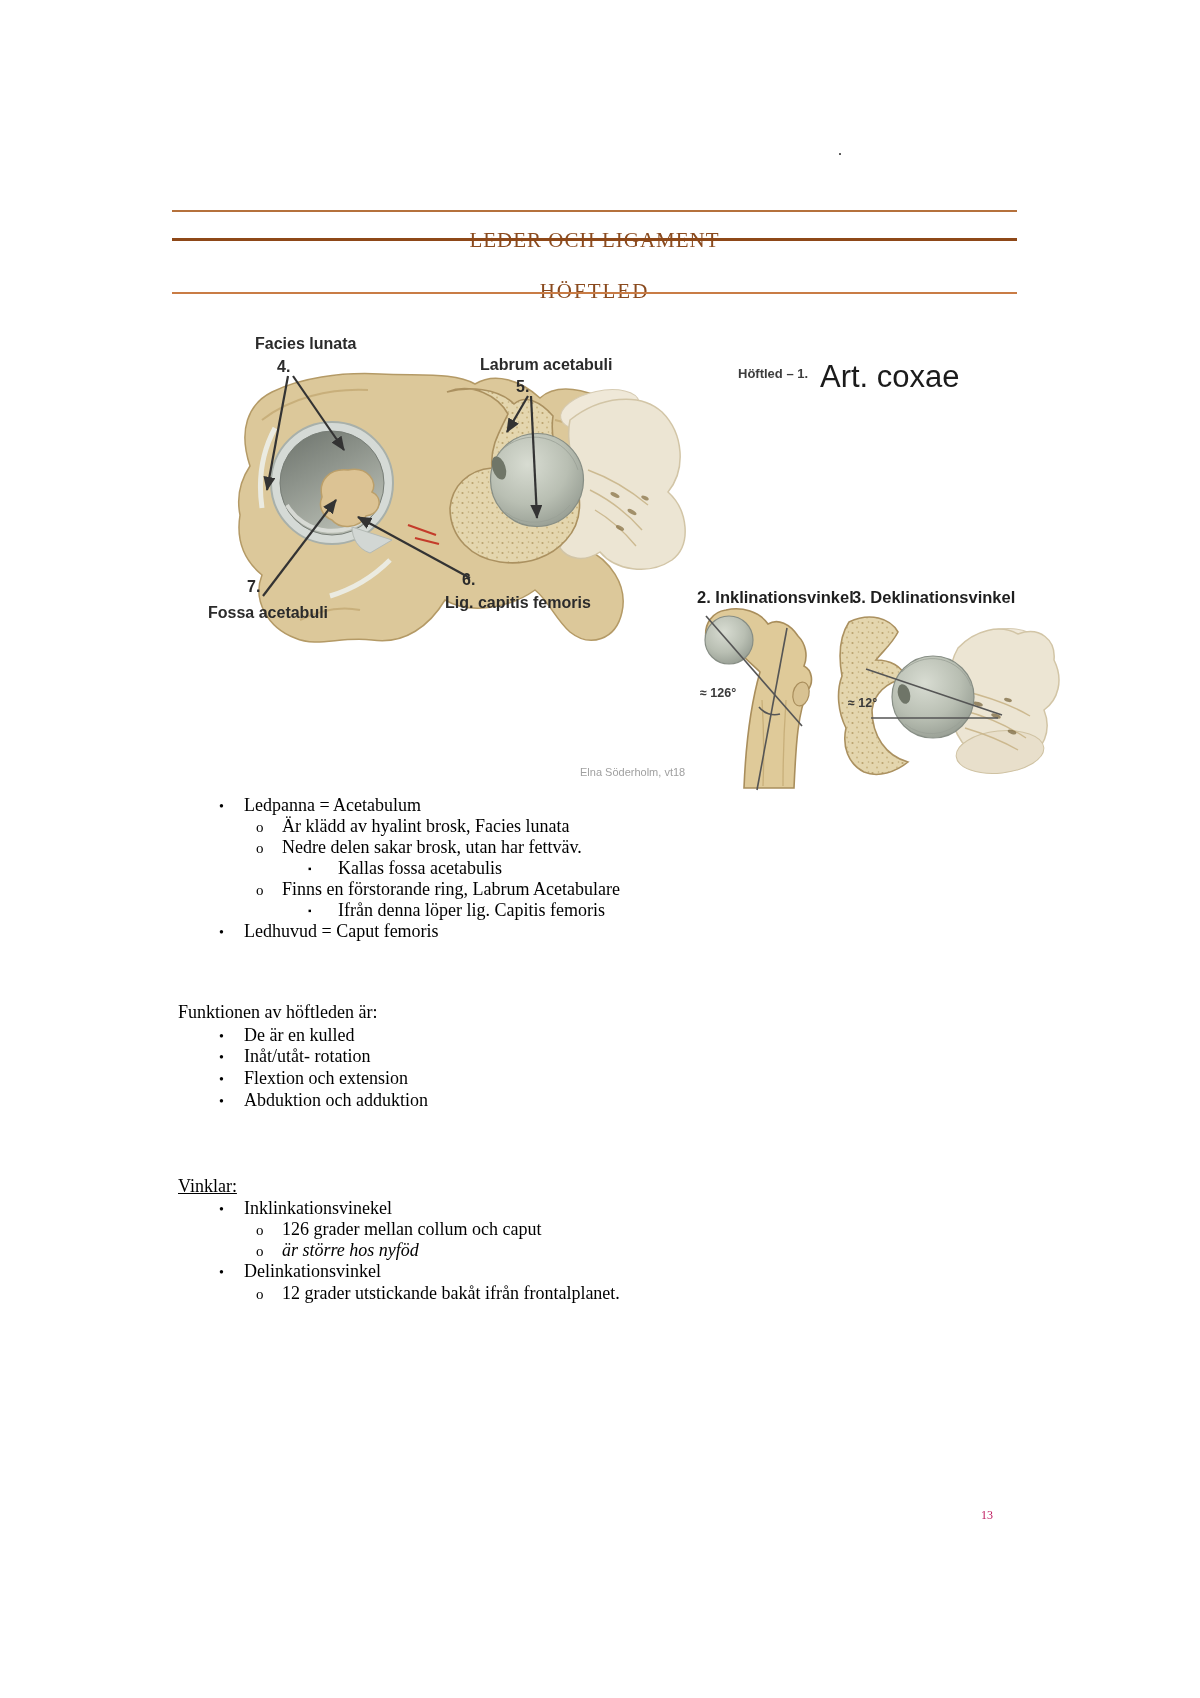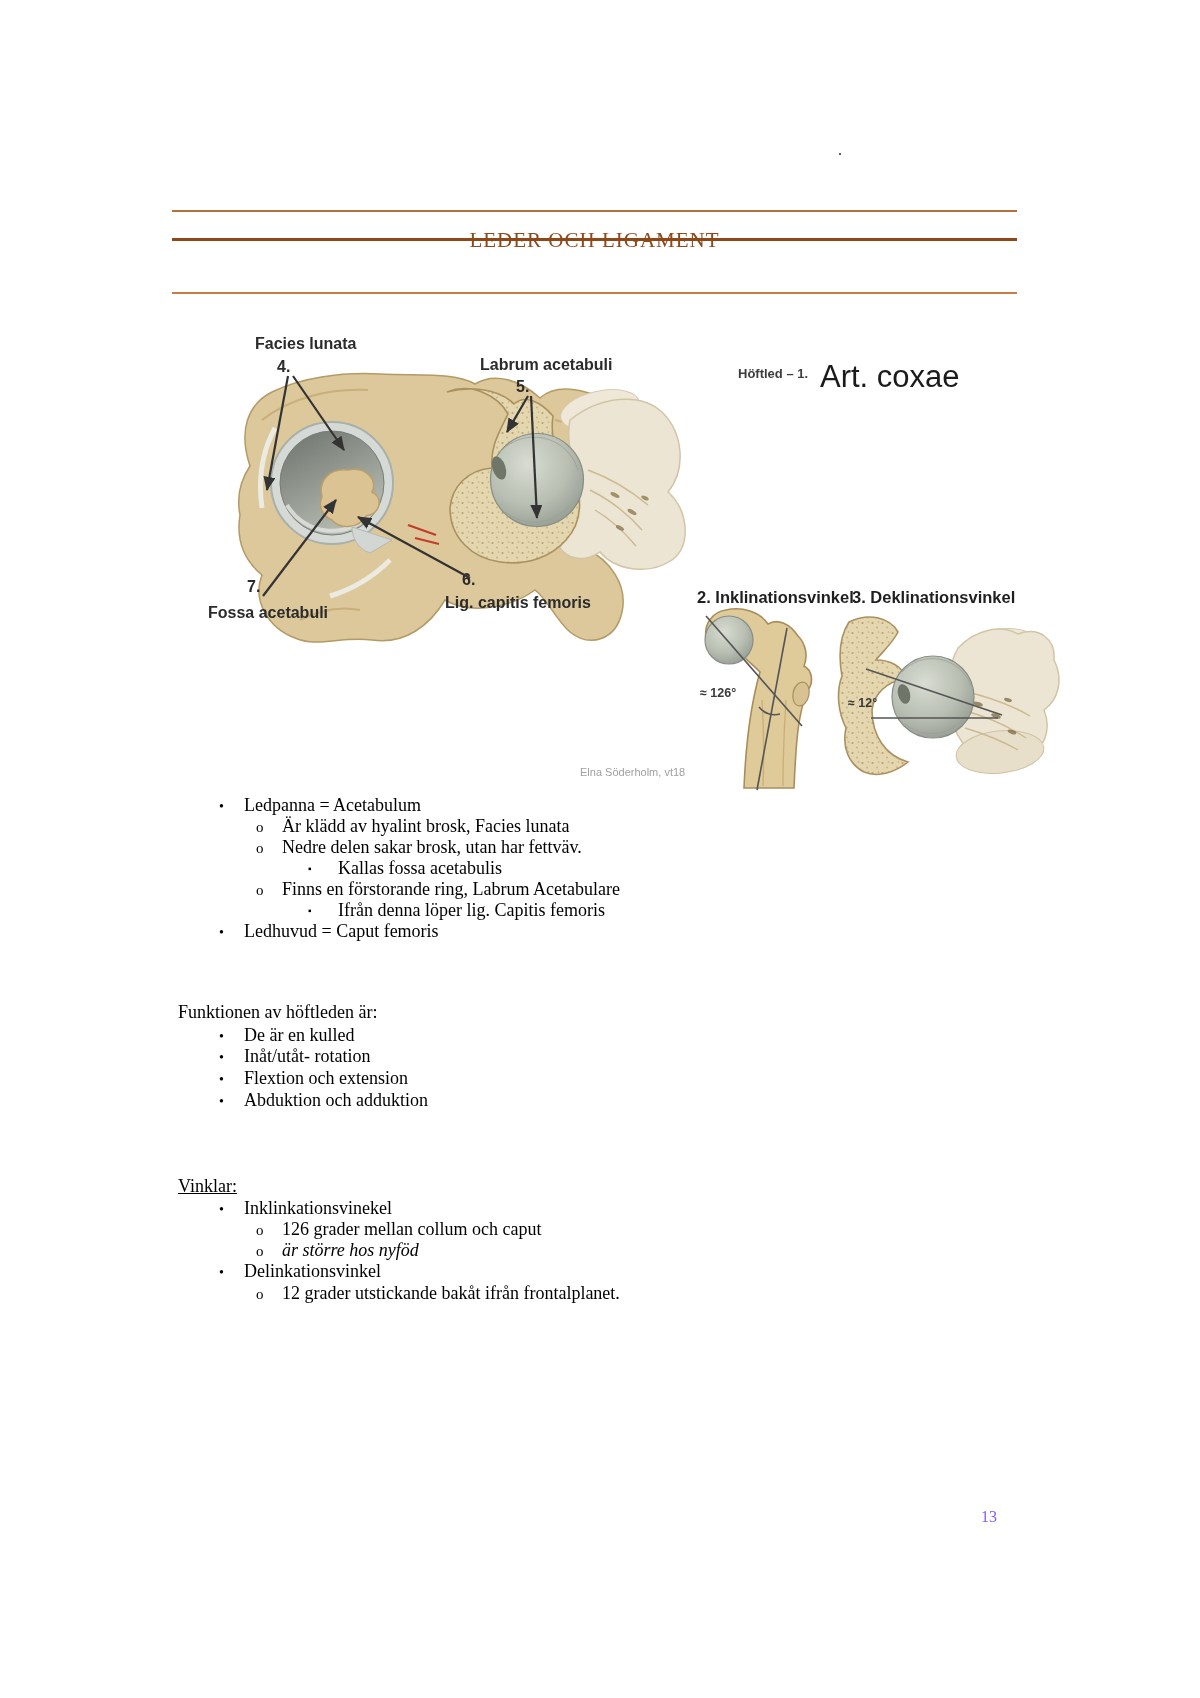--- a/index.html
+++ b/index.html
@@ -24,41 +24,42 @@
   
   .line { position:absolute; font-size:18px; line-height:21px; color:#000; white-space:nowrap; }
   .lv1 { left:207px;margin-left:12px; } .lv2 { left:256px; } .lv3 { left:308px; } .para { left:178px; }
   .mk  { display:inline-block; }
   .lv1 .mk { width:25px; font-size:14px; }
   .lv2 .mk { width:26px; font-size:15px; }
   .lv3 .mk { width:30px; font-size:10px; vertical-align:2px; }
   .it .txt { font-style:italic; }
   .ul .txt { text-decoration:underline; }
 
-  .page-number { position:absolute; left:981px; top:1508px; font-size:16px; color:#8b5cf6; }
+  .page-number { position:absolute; left:981px; top:1508px; font-size:12px; color:#be185d; }
 
   svg text { font-family:"Liberation Sans", sans-serif; }
   .figlabel { font-size:16px; font-weight:600; fill:#2b2b2b; }
   .fignum   { font-size:16px; font-weight:600; fill:#2b2b2b; }
   .figtitle { font-size:16.5px; font-weight:700; fill:#1f1f1f; }
   .angle    { font-size:12.5px; font-weight:700; fill:#3a3a3a; }
   .credit   { font-size:11px; fill:#a0a0a0; font-weight:400; }
   .artcoxae { font-size:31px; fill:#1b1b1b; }
   .hprefix  { font-size:13px; font-weight:600; fill:#3d3d3d; }
 </style>
 </head>
 <body>
 
 <div class="page">
 
   <span class="stray-dot">.</span>
 
   <div class="rule rule-thin"></div>
   <div class="doc-title t1">LEDER OCH LIGAMENT</div>
   <div class="rule rule-thick"></div>
+  <div class="doc-title t2">HÖFTLED</div>
   <div class="rule rule-under"></div>
 
   <div class="fig-wrap">
   <svg width="890" height="500" viewBox="170 300 890 500">
     <defs>
       <marker id="ah" markerWidth="8" markerHeight="8" refX="6" refY="2.75" orient="auto">
         <path d="M0,0 L6.5,2.75 L0,5.5 Z" fill="#333"></path>
       </marker>
       <radialGradient id="ball" cx="40%" cy="33%" r="78%">
         <stop offset="0" stop-color="#d8dcd2"></stop>

